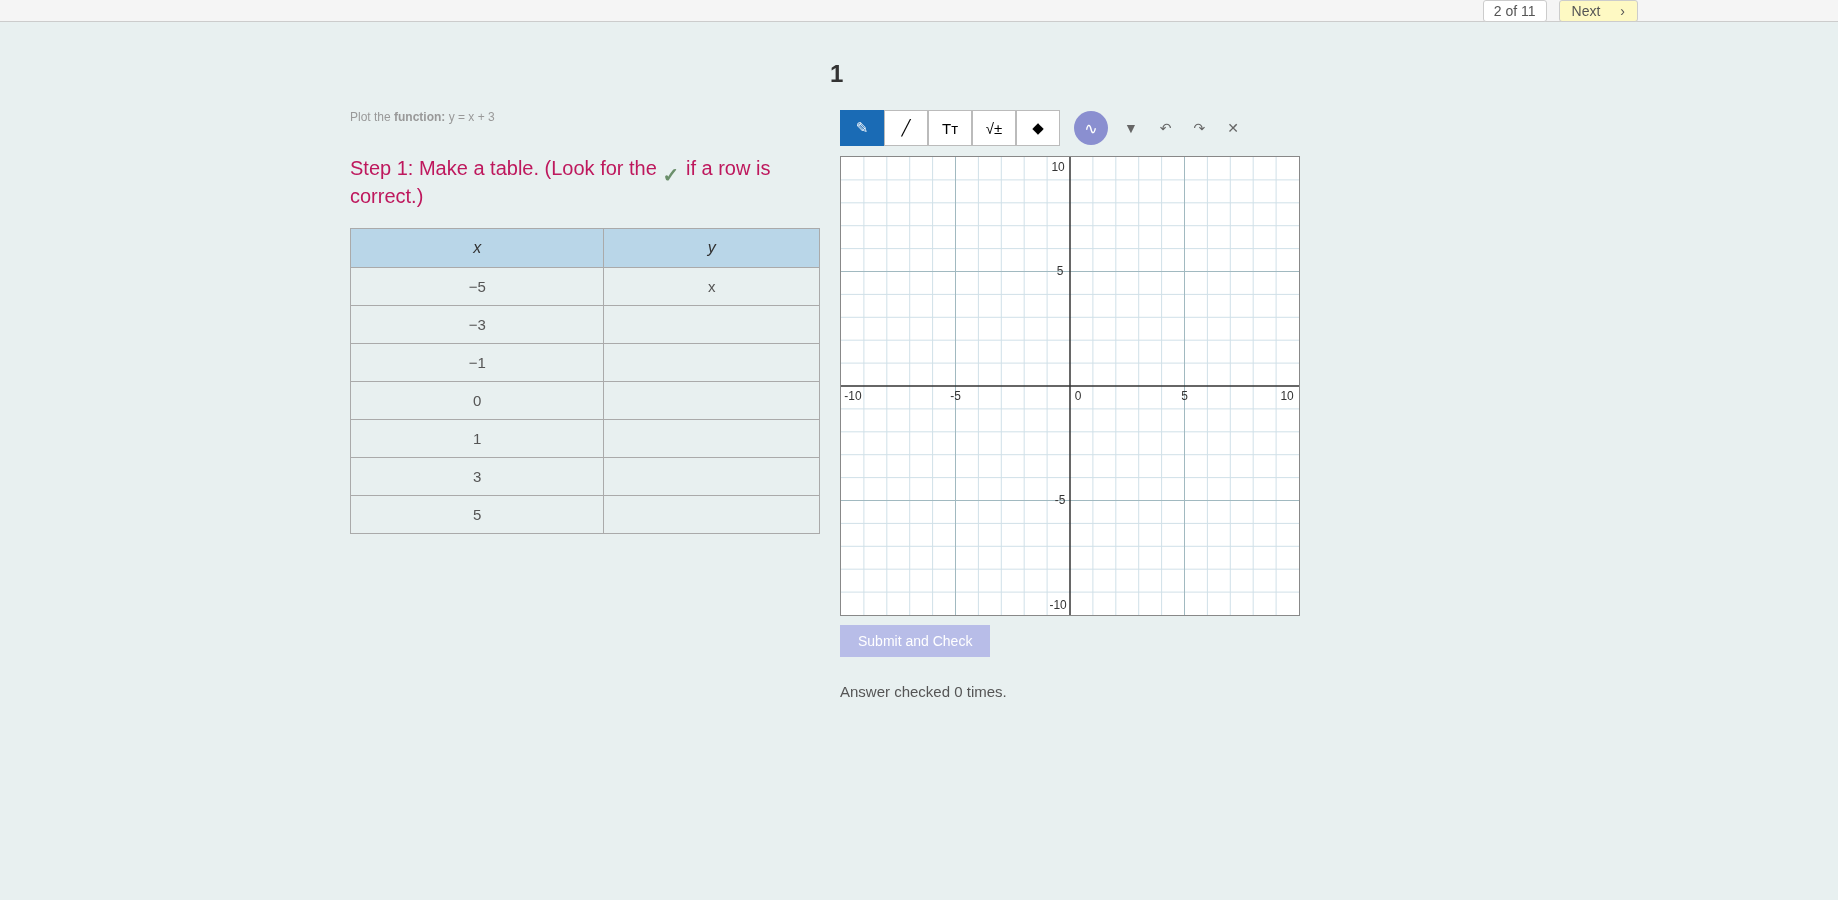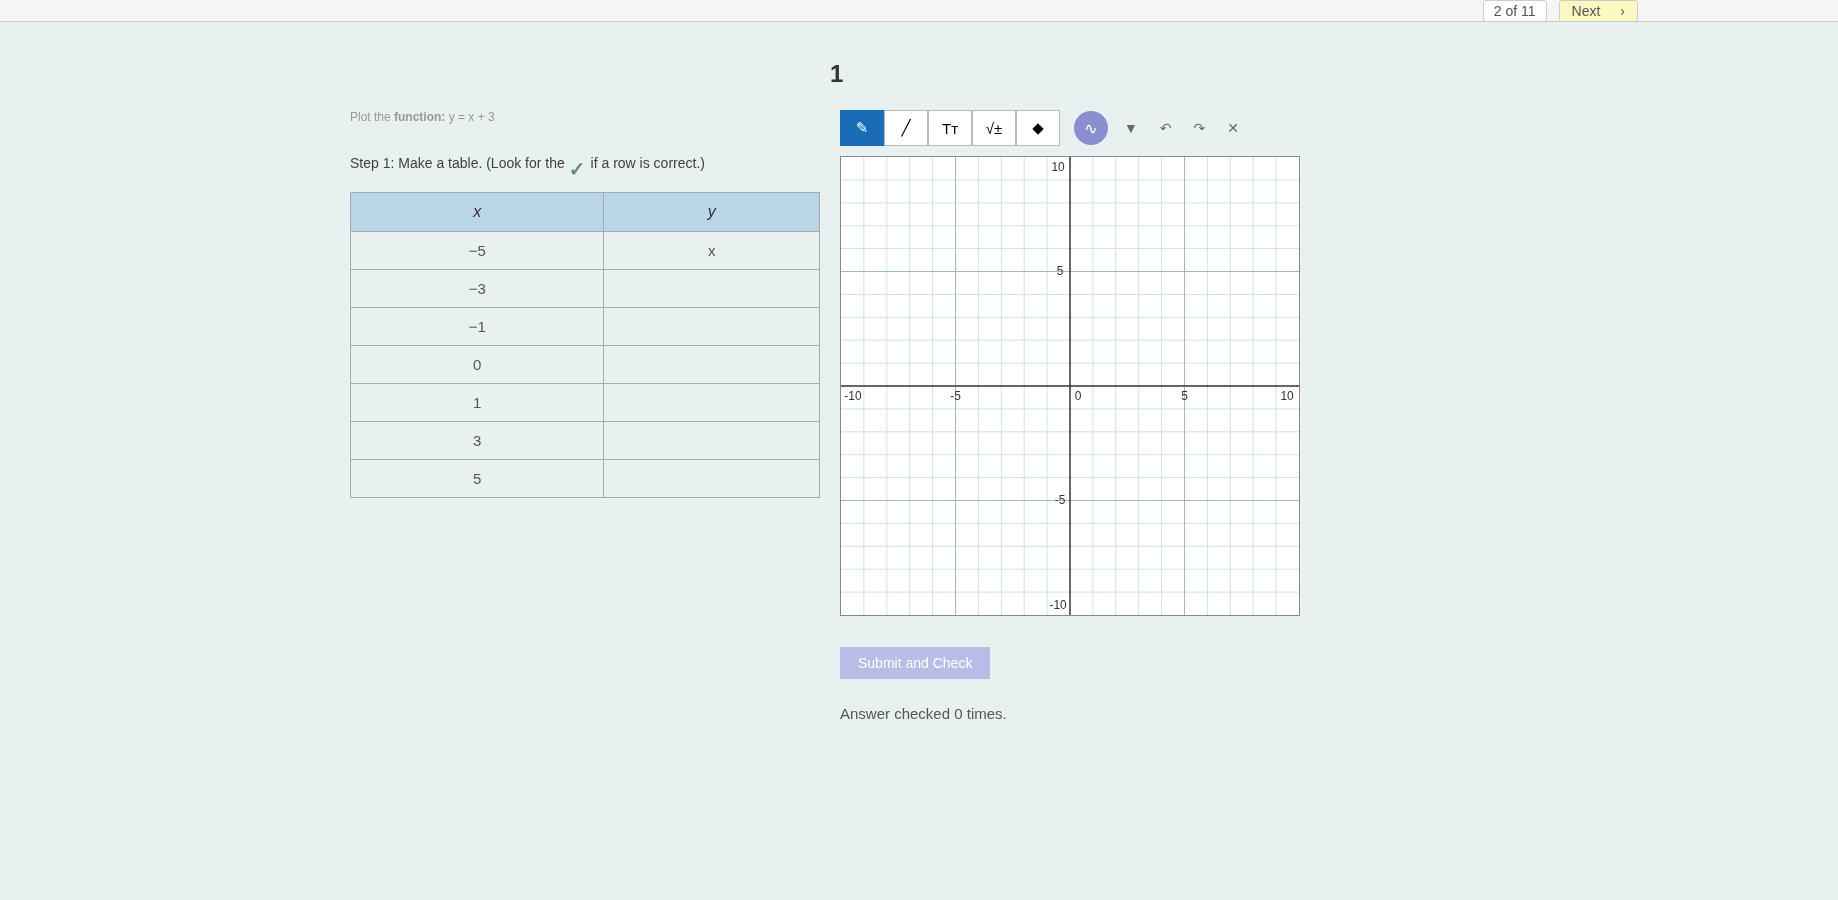--- a/index.html
+++ b/index.html
@@ -61,22 +61,22 @@
   left: 350px;
   width: 470px;
 }
 .prompt {
   font-size: 12px;
   color: #999;
   margin-bottom: 30px;
 }
 .prompt .bold { font-weight: 600; }
 .step-text {
-  font-size: 14px;
-  color: #404040;
+  font-size: 20px;
+  color: #be185d;
   line-height: 1.4;
   margin-bottom: 18px;
 }
 .check-inline {
   display: inline-block;
   width: 18px; height: 18px;
   vertical-align: middle;
 }
 .check-inline::before {
   content: "✓";
@@ -170,21 +170,21 @@
 }
 .graph-svg { width: 100%; height: 100%; }
 .axis-label {
   font-size: 12px;
   fill: #333;
   text-anchor: middle;
 }
 
 
 .submit-btn {
-  margin-top: 31px;
+  margin-top: 9px;
   background: #b8bde8;
   color: #fff;
   border: none;
   padding: 8px 18px;
   font-size: 14px;
   cursor: pointer;
 }
 .check-count {
   margin-top: 26px;
   font-size: 15px;

